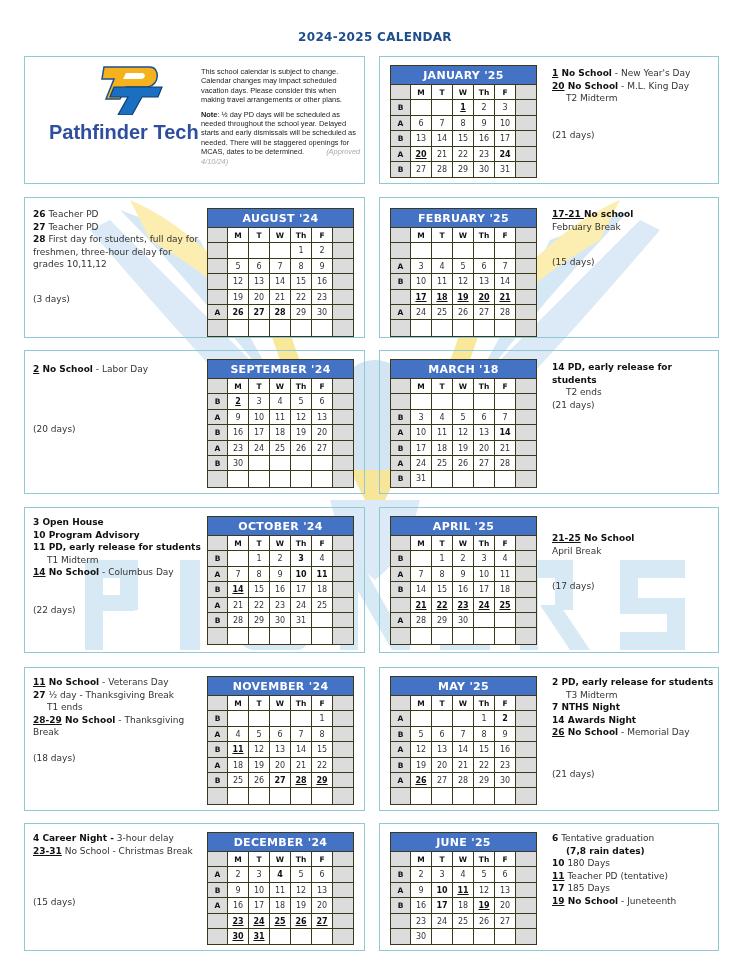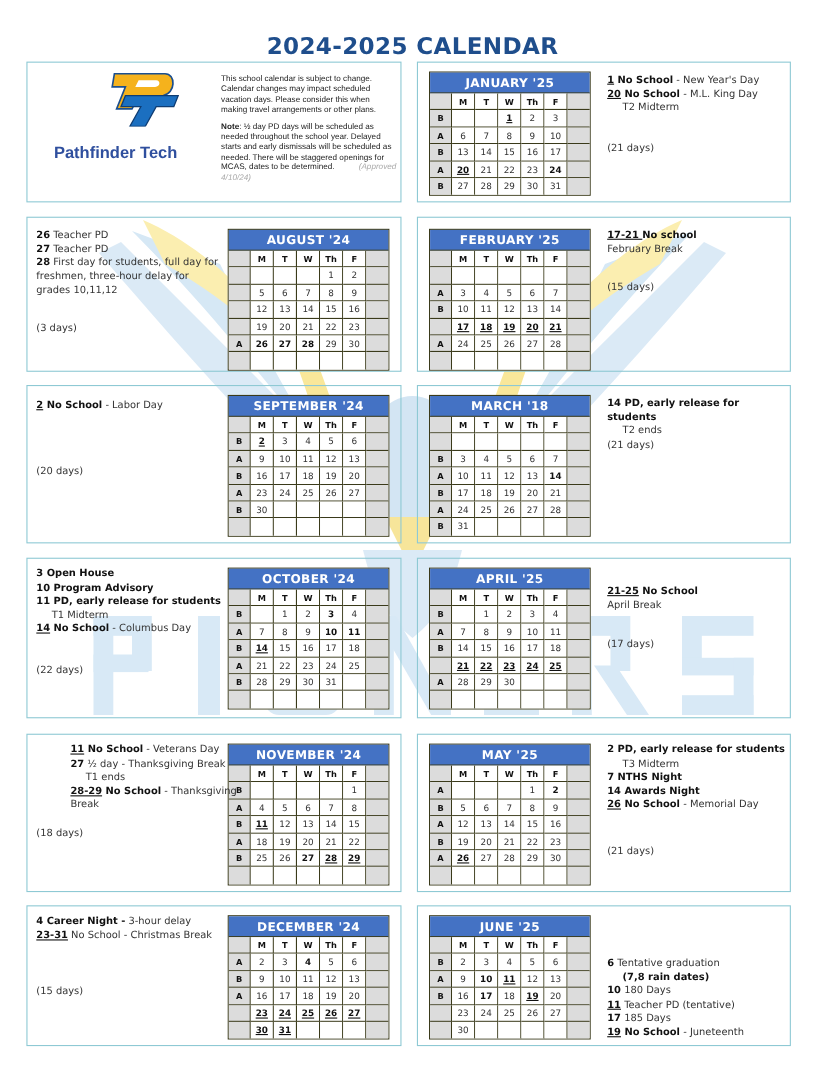--- a/index.html
+++ b/index.html
@@ -4,37 +4,37 @@
 <style>
   * { box-sizing: border-box; margin: 0; padding: 0; }
   html, body { width: 750px; height: 977px; background: #ffffff; overflow: hidden; }
   body { position: relative; font-family: "DejaVu Sans", sans-serif; color: #1a1a1a; }
 
   
   .wm { position: absolute; left: 0; top: 0; width: 750px; height: 977px; z-index: 0; pointer-events: none; }
 
   .page-title {
     position: absolute; left: 0; top: 30px; width: 750px; text-align: center;
-    font-family: "DejaVu Sans", sans-serif; font-weight: bold; font-size: 21px;
+    font-family: "DejaVu Sans", sans-serif; font-weight: bold; font-size: 12px;
     color: #1f4e8c; letter-spacing: 0.3px; z-index: 2;
   }
 
   .panel {
     position: absolute; border: 1px solid #8ec9d4; z-index: 1;
     background: rgba(255,255,255,0.0);
   }
   .panel.left { left: 24px; width: 341px; }
   .panel.right { left: 379px; width: 340px; }
 
   
   .logo-box { position: absolute; left: 12px; top: 6px; width: 160px; height: 90px; }
   .logo-svg { position: absolute; left: 55px; top: 2px; }
   .school-name {
-    position: absolute; left: 12px; top: 68px; font-family: "Liberation Sans", sans-serif;
-    font-weight: bold; font-size: 15px; color: #2f4f9e; white-space: nowrap;
+    position: absolute; left: 12px; top: 58px; font-family: "Liberation Sans", sans-serif;
+    font-weight: bold; font-size: 20px; color: #2f4f9e; white-space: nowrap;
   }
   .disclaimer {
     position: absolute; left: 176px; top: 10px; width: 160px;
     font-family: "Liberation Sans", sans-serif; font-size: 7.4px; line-height: 9.4px; color: #222;
   }
   .disclaimer p { margin-bottom: 5px; }
   .approved { color: #aaaaaa; font-style: italic; margin-left: 22px; }
 
   
   .cal {
@@ -365,21 +365,21 @@
           <div class="cc side"></div>
           <div class="cc ab lastrow"></div>
           <div class="cc  lastrow"></div>
           <div class="cc  lastrow"></div>
           <div class="cc  lastrow"></div>
           <div class="cc  lastrow"></div>
           <div class="cc  lastrow"></div>
           <div class="cc side lastrow"></div>
         </div>
       </div>
-      <div class="notes" style="left: 8px; top: 8px; width: 170px; margin-left: 31px;">
+      <div class="notes" style="left: 8px; top: 8px; width: 170px;">
         <div class="ln wrap"><span class="und">11</span><b> No School</b><span> - Veterans Day</span></div>
         <div class="ln wrap"><span style="font-weight: bold; color: rgb(17, 17, 17);">27</span><span> ½ day - Thanksgiving Break</span></div>
         <div class="ln wrap indent"><span>T1 ends</span></div>
         <div class="ln wrap"><span class="und">28-29</span><b> No School</b><span> - Thanksgiving Break</span></div>
       </div>
       <div class="notes" style="left: 8px; top: 84px;">(18 days)</div>
     </div>
     <div class="panel left" style="top: 823px; height: 128px;">
       <div class="cal" style="left: 182px; top: 8px;">
         <div class="cal-head">DECEMBER '24</div>
@@ -777,21 +777,21 @@
           <div class="cc side"></div>
           <div class="cc ab lastrow"></div>
           <div class="cc  lastrow">30</div>
           <div class="cc  lastrow"></div>
           <div class="cc  lastrow"></div>
           <div class="cc  lastrow"></div>
           <div class="cc  lastrow"></div>
           <div class="cc side lastrow"></div>
         </div>
       </div>
-      <div class="notes" style="left: 172px; top: 8px; width: 165px; margin-top: 38px;">
+      <div class="notes" style="left: 172px; top: 8px; width: 165px;">
         <div class="ln wrap"><span style="font-weight: bold; color: rgb(17, 17, 17);">6</span><span> Tentative graduation</span></div>
         <div class="ln wrap indent"><b>(7,8 rain dates)</b></div>
         <div class="ln wrap"><span style="font-weight: bold; color: rgb(17, 17, 17);">10</span><span> 180 Days</span></div>
         <div class="ln wrap"><span class="und">11</span><span> Teacher PD (tentative)</span></div>
         <div class="ln wrap"><span style="font-weight: bold; color: rgb(17, 17, 17);">17</span><span> 185 Days</span></div>
         <div class="ln wrap"><span class="und">19</span><b> No School</b><span> - Juneteenth</span></div>
       </div>
     </div>
   </div>
 

